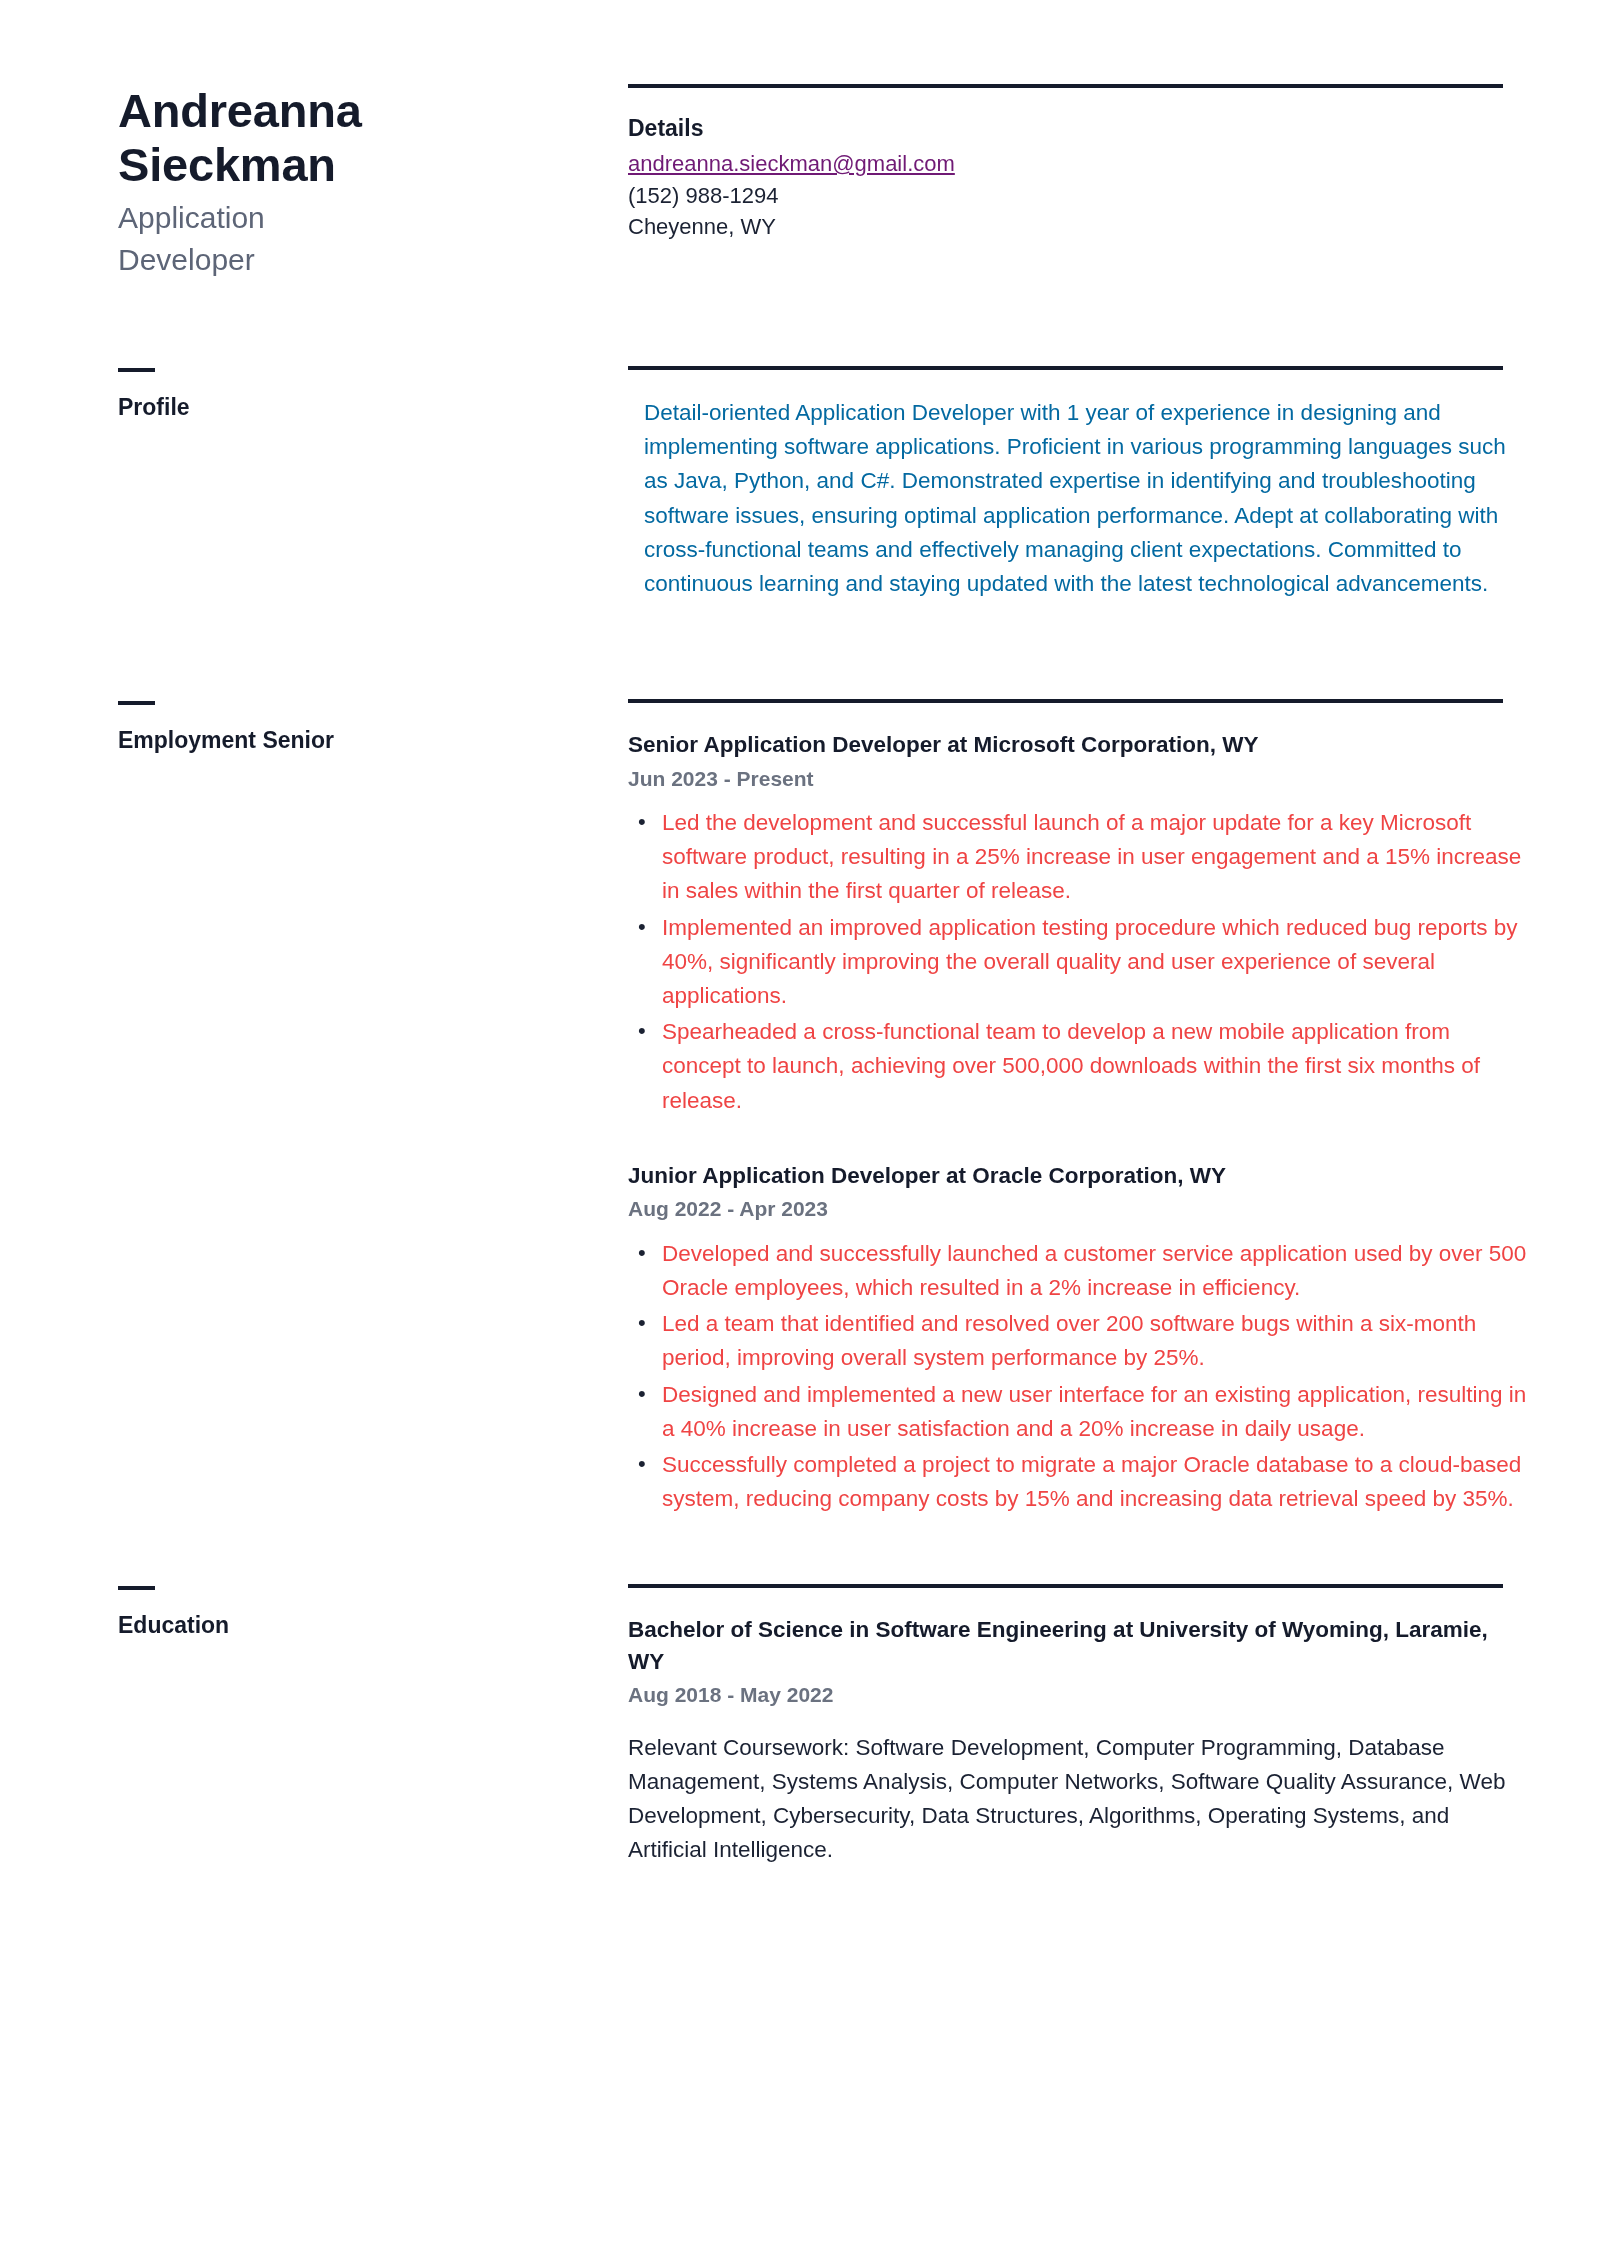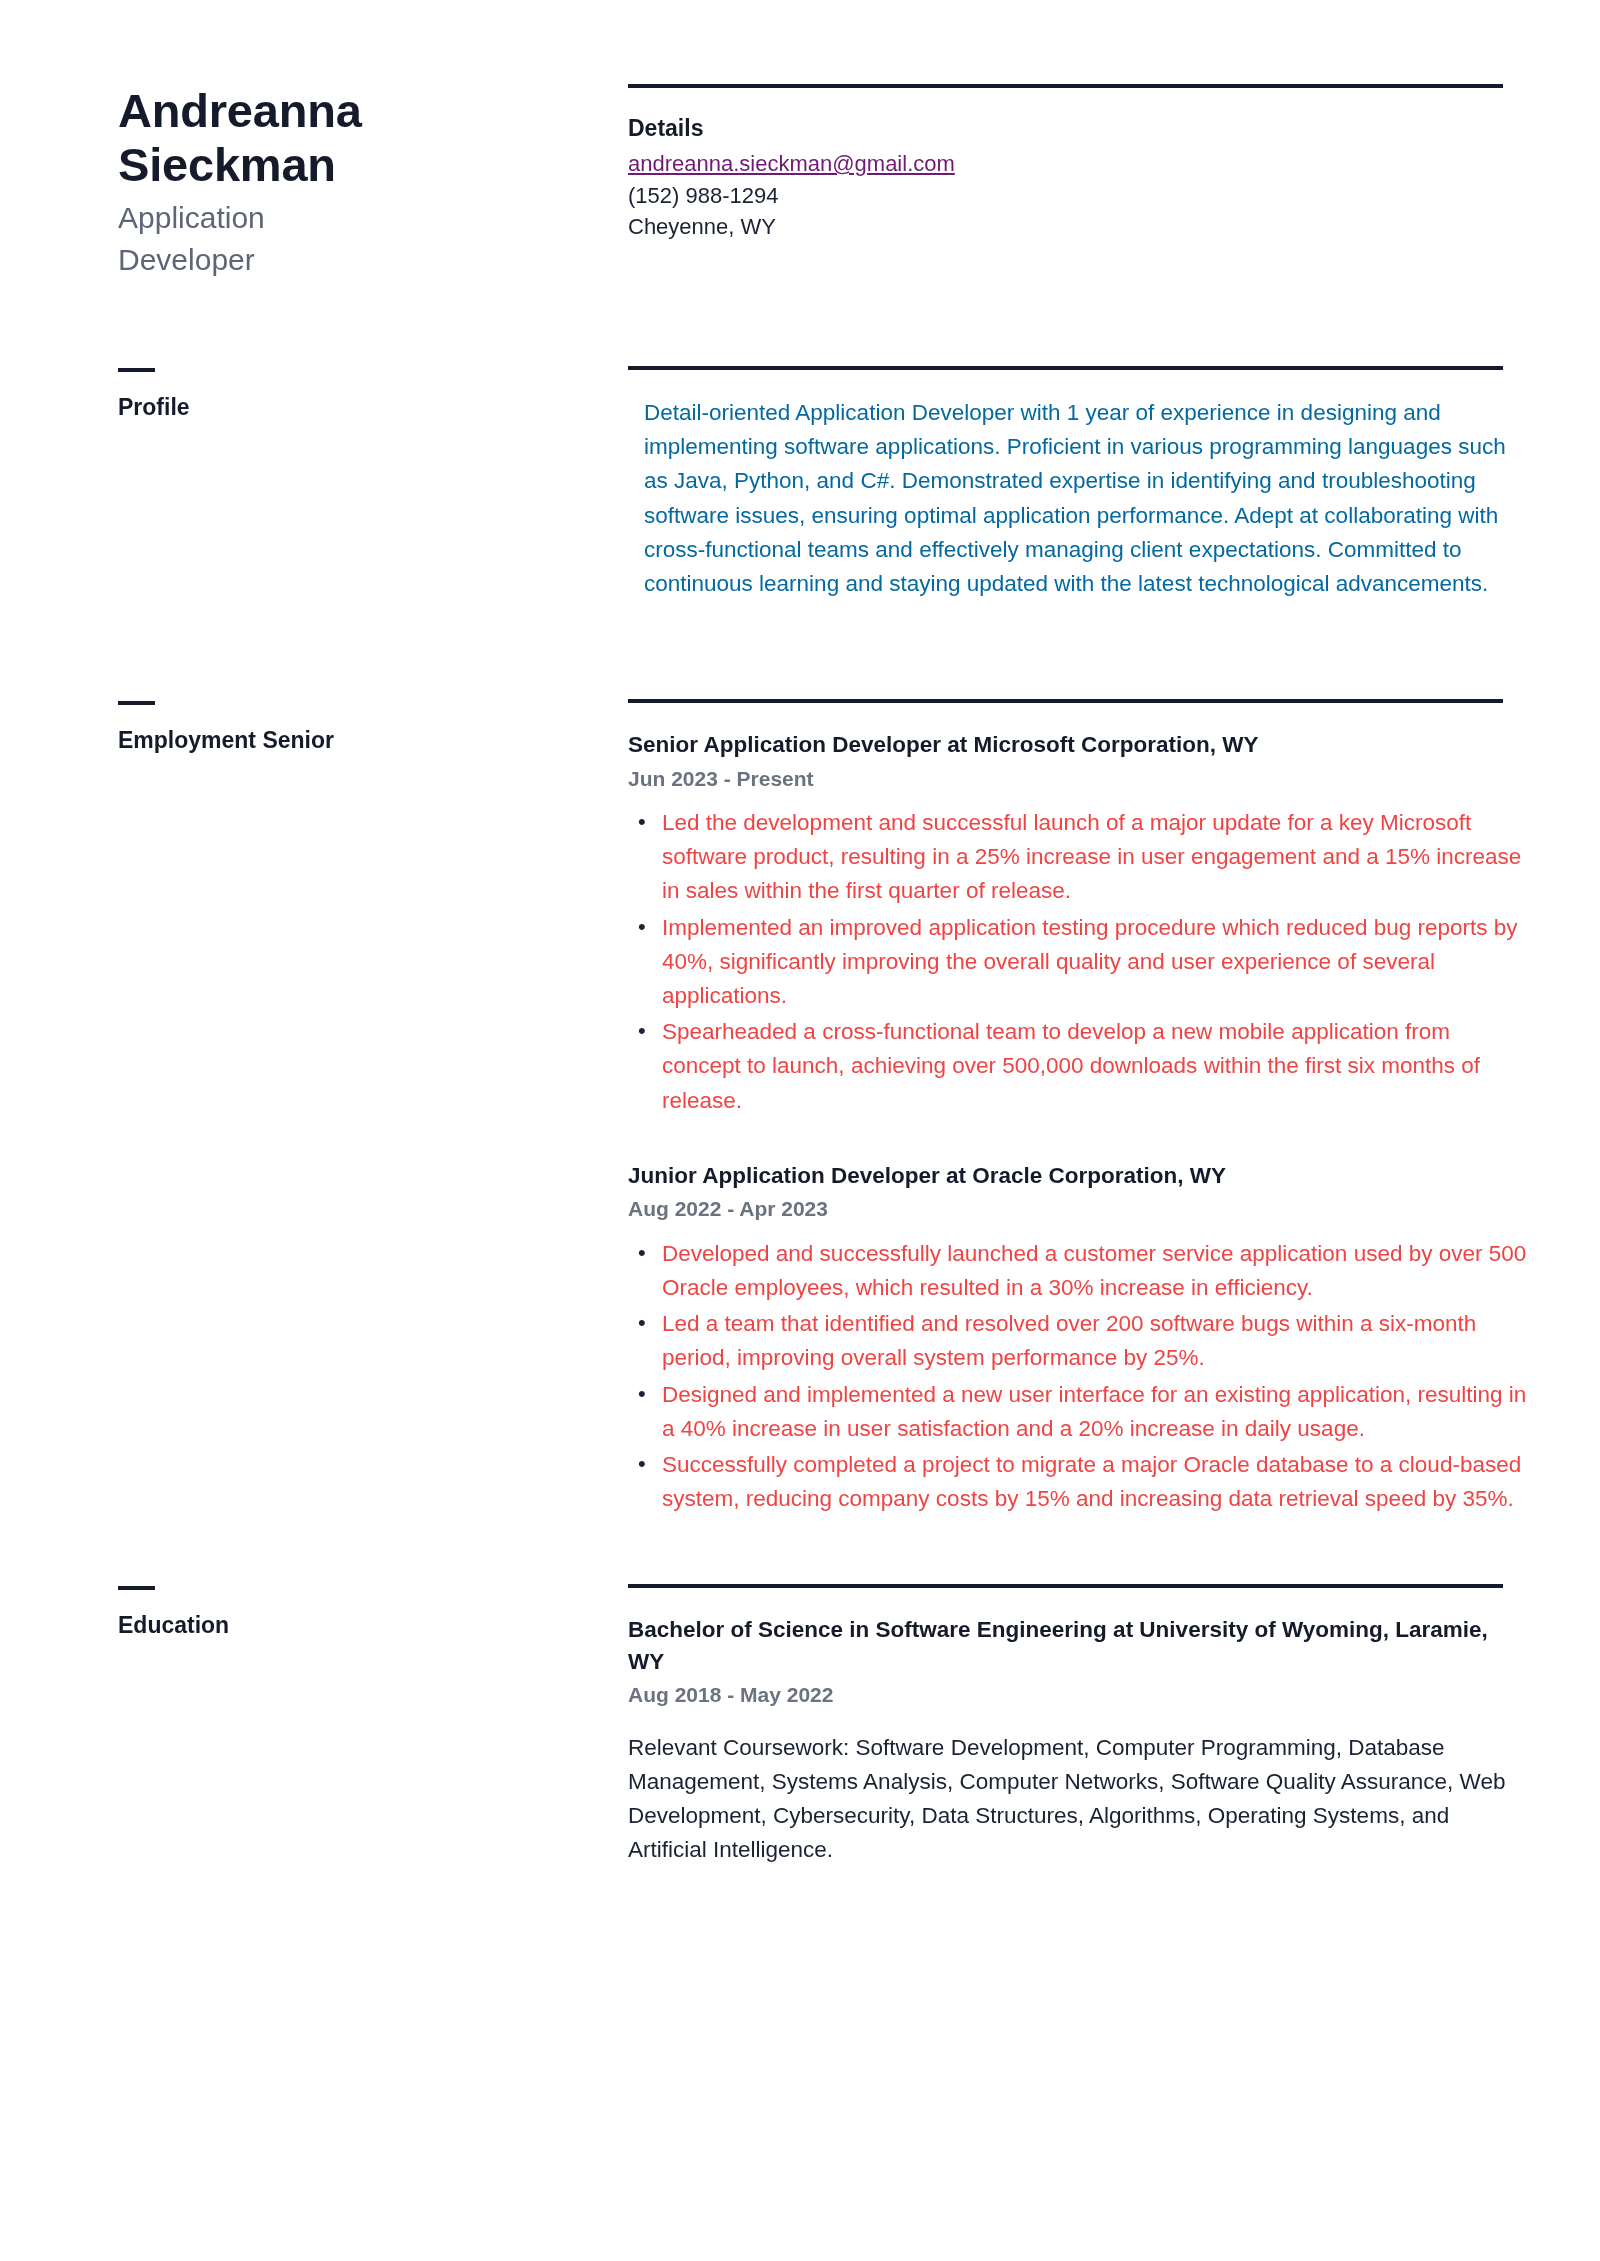--- a/index.html
+++ b/index.html
@@ -209,21 +209,21 @@
           <li>Led the development and successful launch of a major update for a key Microsoft software product, resulting in a 25% increase in user engagement and a 15% increase in sales within the first quarter of release.</li>
           <li>Implemented an improved application testing procedure which reduced bug reports by 40%, significantly improving the overall quality and user experience of several applications.</li>
           <li>Spearheaded a cross-functional team to develop a new mobile application from concept to launch, achieving over 500,000 downloads within the first six months of release.</li>
         </ul>
       </div>
 
       <div class="entry">
         <h3 class="entry-title">Junior Application Developer at Oracle Corporation, WY</h3>
         <p class="entry-date">Aug 2022 - Apr 2023</p>
         <ul class="entry-bullets">
-          <li>Developed and successfully launched a customer service application used by over 500 Oracle employees, which resulted in a 30% increase in efficiency.</li>
+          <li>Developed and successfully launched a customer service application used by over 500 Oracle employees, which resulted in a 2% increase in efficiency.</li>
           <li>Led a team that identified and resolved over 200 software bugs within a six-month period, improving overall system performance by 25%.</li>
           <li>Designed and implemented a new user interface for an existing application, resulting in a 40% increase in user satisfaction and a 20% increase in daily usage.</li>
           <li>Successfully completed a project to migrate a major Oracle database to a cloud-based system, reducing company costs by 15% and increasing data retrieval speed by 35%.</li>
         </ul>
       </div>
     </div>
   </div>
 
   <div class="row sec-education">
     <div class="left-col left-stack">

